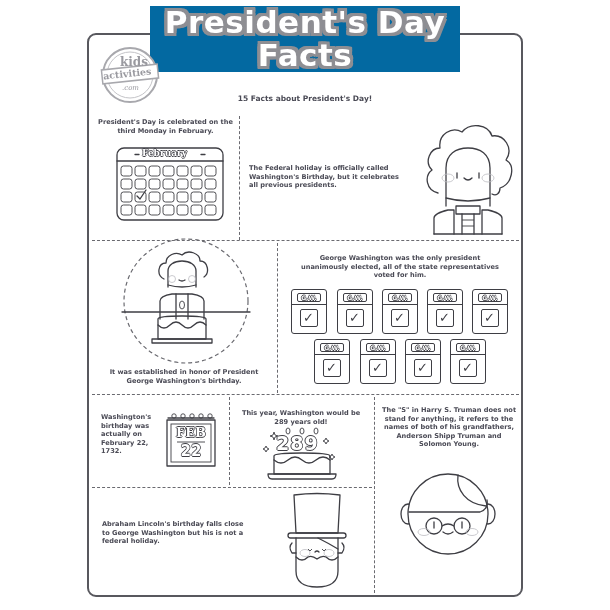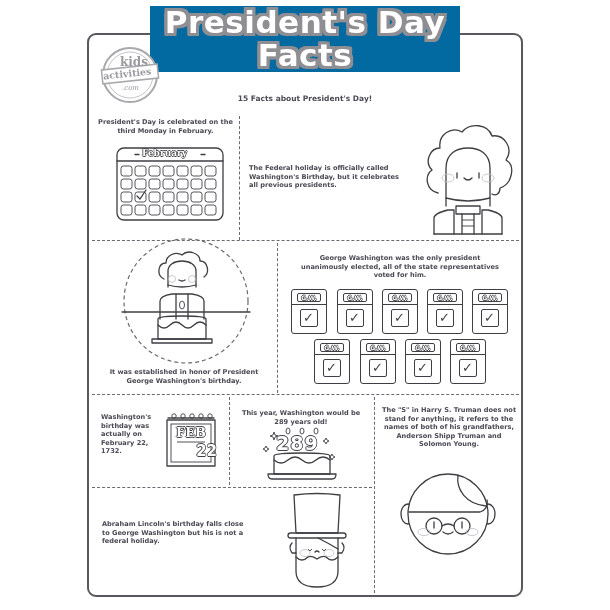--- a/index.html
+++ b/index.html
@@ -239,21 +239,21 @@
     <circle cx="9" cy="4" r="2.2" class="thin"></circle>
       <circle cx="18" cy="4" r="2.2" class="thin"></circle>
       <circle cx="27" cy="4" r="2.2" class="thin"></circle>
       <circle cx="36" cy="4" r="2.2" class="thin"></circle>
       <circle cx="45" cy="4" r="2.2" class="thin"></circle>
     <rect x="2" y="8" width="48" height="46" class="stroke"></rect>
     <rect x="6" y="12" width="40" height="38" class="thin"></rect>
     <line x1="12" y1="30" x2="40" y2="30" class="thin"></line>
   </svg>
   <div style="position:absolute;left:0;top:15px;width:52px;text-align:center;font-family:'DejaVu Serif',serif;font-weight:bold;font-size:13px;line-height:12px;color:#fff;text-shadow:-0.8px 0 #3e3e44,0.8px 0 #3e3e44,0 -0.8px #3e3e44,0 0.8px #3e3e44;">FEB</div>
-  <div style="position:absolute;left:0;top:31px;width:52px;text-align:right;font-family:'DejaVu Sans',sans-serif;font-weight:bold;font-size:15px;line-height:17px;color:#fff;text-shadow:-0.8px 0 #3e3e44,0.8px 0 #3e3e44,0 -0.8px #3e3e44,0 0.8px #3e3e44;">22</div>
+  <div style="position:absolute;left:0;top:31px;width:52px;text-align:center;font-family:'DejaVu Sans',sans-serif;font-weight:bold;font-size:15px;line-height:17px;color:#fff;text-shadow:-0.8px 0 #3e3e44,0.8px 0 #3e3e44,0 -0.8px #3e3e44,0 0.8px #3e3e44;">22</div>
 </div>
 
 <div class="fact center" style="left:236px;top:409px;width:130px;">This year, Washington would be 289 years old!</div>
 <div style="position:absolute;left:262px;top:426px;width:80px;height:56px;">
   <svg width="80" height="56" viewBox="0 0 80 56" style="left:0;top:0;">
     <path d="M12 6 L13 9 L16 10 L13 11 L12 14 L11 11 L8 10 L11 9 Z" class="thin"></path>
     <path d="M4 20 L5 22 L7 23 L5 24 L4 26 L3 24 L1 23 L3 22 Z" class="thin"></path>
     <path d="M64 12 L65 14 L67 15 L65 16 L64 18 L63 16 L61 15 L63 14 Z" class="thin"></path>
     <path d="M70 28 L71 30 L73 31 L71 32 L70 34 L69 32 L67 31 L69 30 Z" class="thin"></path>
     <ellipse cx="26" cy="5" rx="2" ry="3" class="thin"></ellipse>

